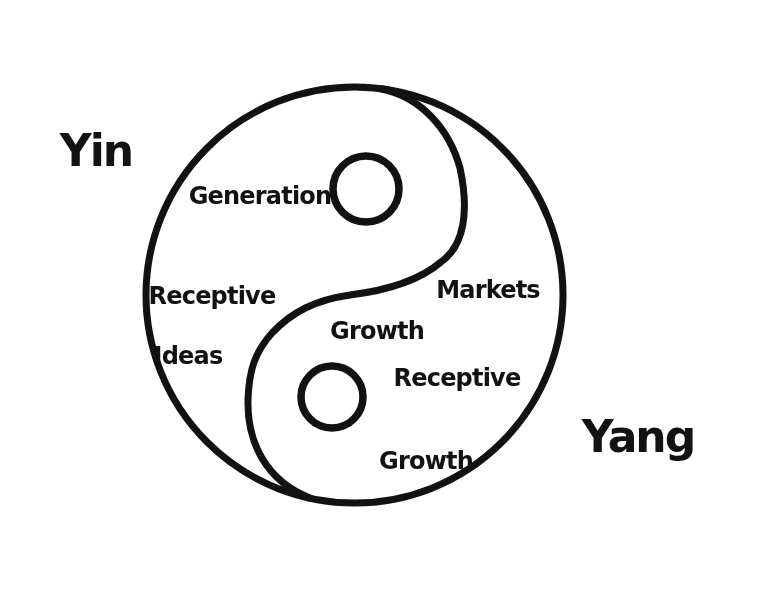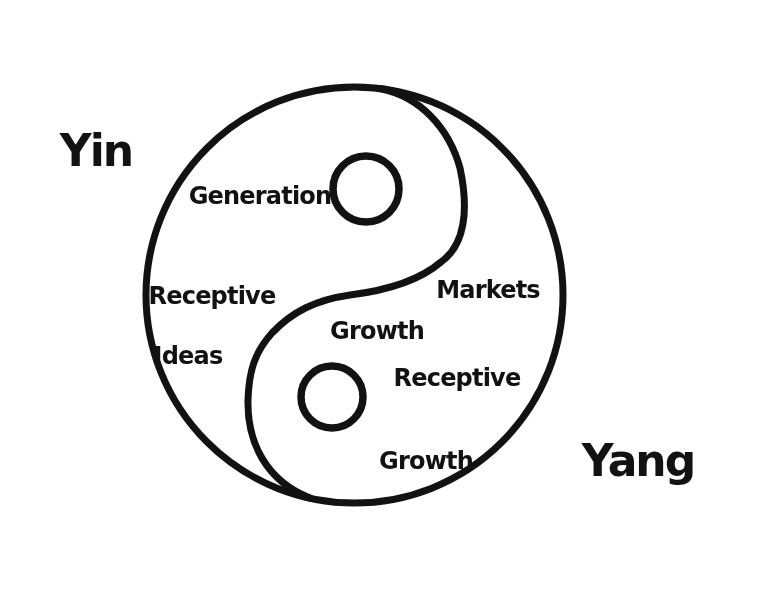--- a/index.html
+++ b/index.html
@@ -47,21 +47,21 @@
   
   .pos-generation { left: 260px; top: 196px; }
   .pos-discovery  { left: 336px; top: 256px; }
   .pos-receptive  { left: 212px; top: 296px; }
   .pos-ideas      { left: 188px; top: 356px; }
   .pos-products   { left: 488px; top: 290px; }
   .pos-markets    { left: 377px; top: 331px; }
   .pos-aggressive { left: 457px; top: 378px; }
   .pos-growth     { left: 426px; top: 461px; }
   .pos-yin        { left: 96px;  top: 150px; }
-  .pos-yang       { left: 638px; top: 460px; }
+  .pos-yang       { left: 638px; top: 436px; }
 </style>
 </head>
 <body>
 
 <div class="stage">
 
   <svg width="777" height="600" viewBox="0 0 777 600">
 
     <ellipse class="yy-stroke" cx="354.5" cy="295" rx="208.5" ry="208" stroke-width="7"></ellipse>
 

